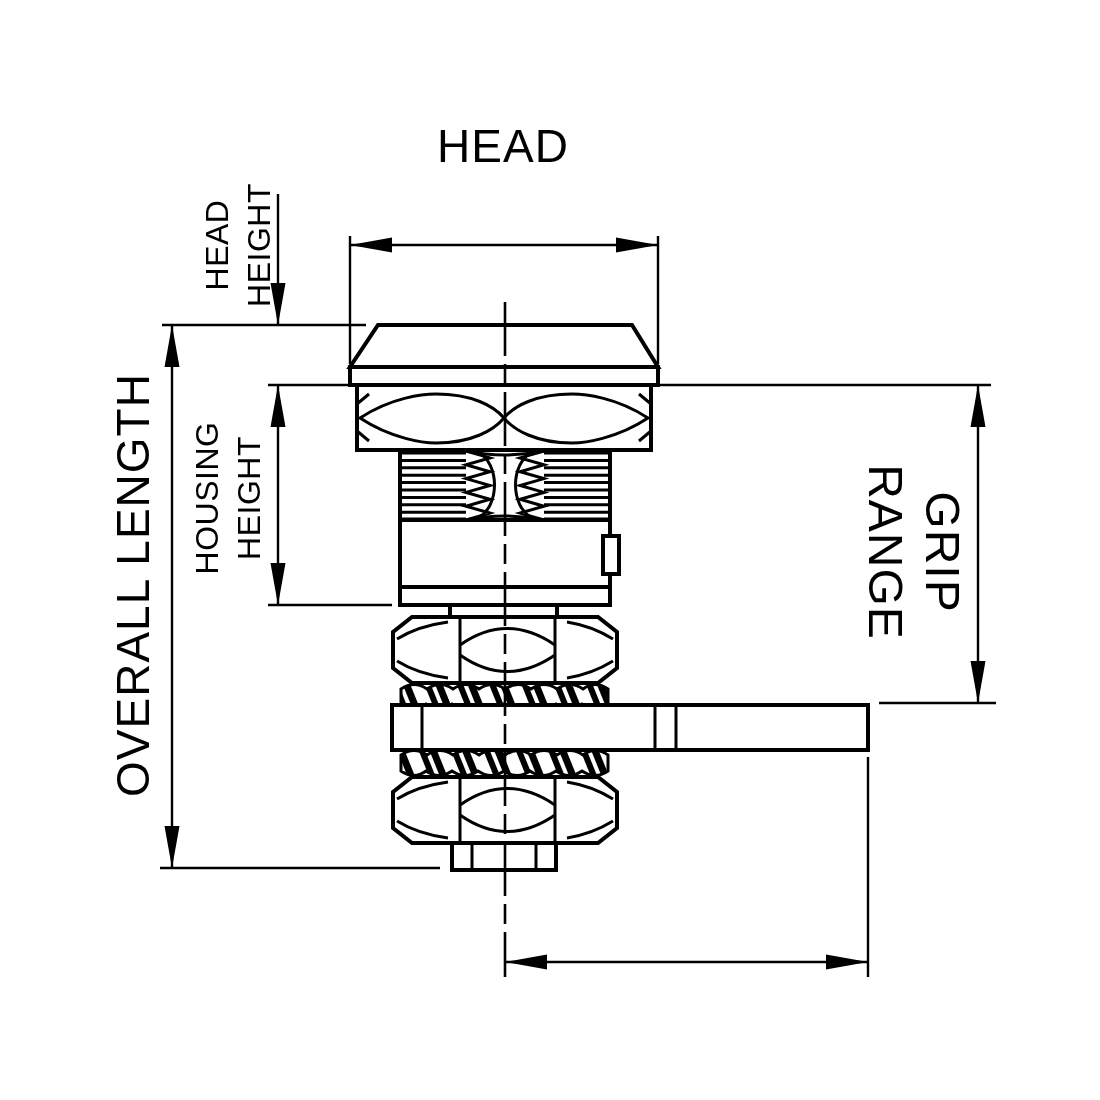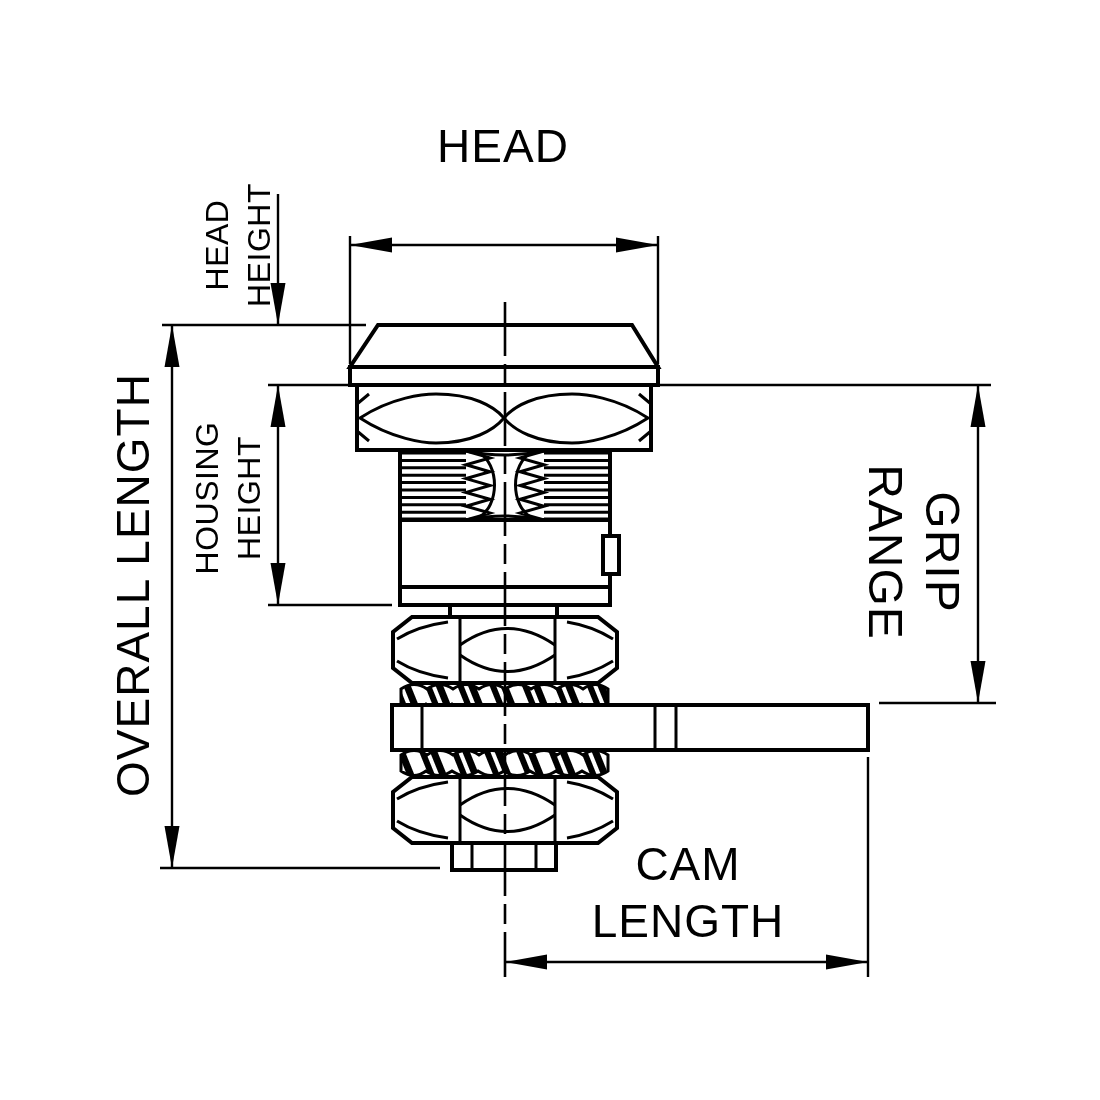--- a/index.html
+++ b/index.html
@@ -149,18 +149,14 @@
 
   <div class="lbl lbl-big rot-ccw" style="left: 133px; top: 585px; color: rgb(0, 0, 0);">
     <div>OVERALL LENGTH</div>
   </div>
 
   <div class="lbl rot-cw" style="left: 914px; top: 552px; font-size: 48px; line-height: 57px; letter-spacing: 1px; color: rgb(0, 0, 0);">
     <div>GRIP</div>
     <div>RANGE</div>
   </div>
 
-  <div class="lbl lbl-big ctr" style="left: 688px; top: 836px; color: rgb(0, 0, 0);">
-    <div>CAM</div>
-    <div>LENGTH</div>
-  </div>
 
 </div>
 
 </body></html>

